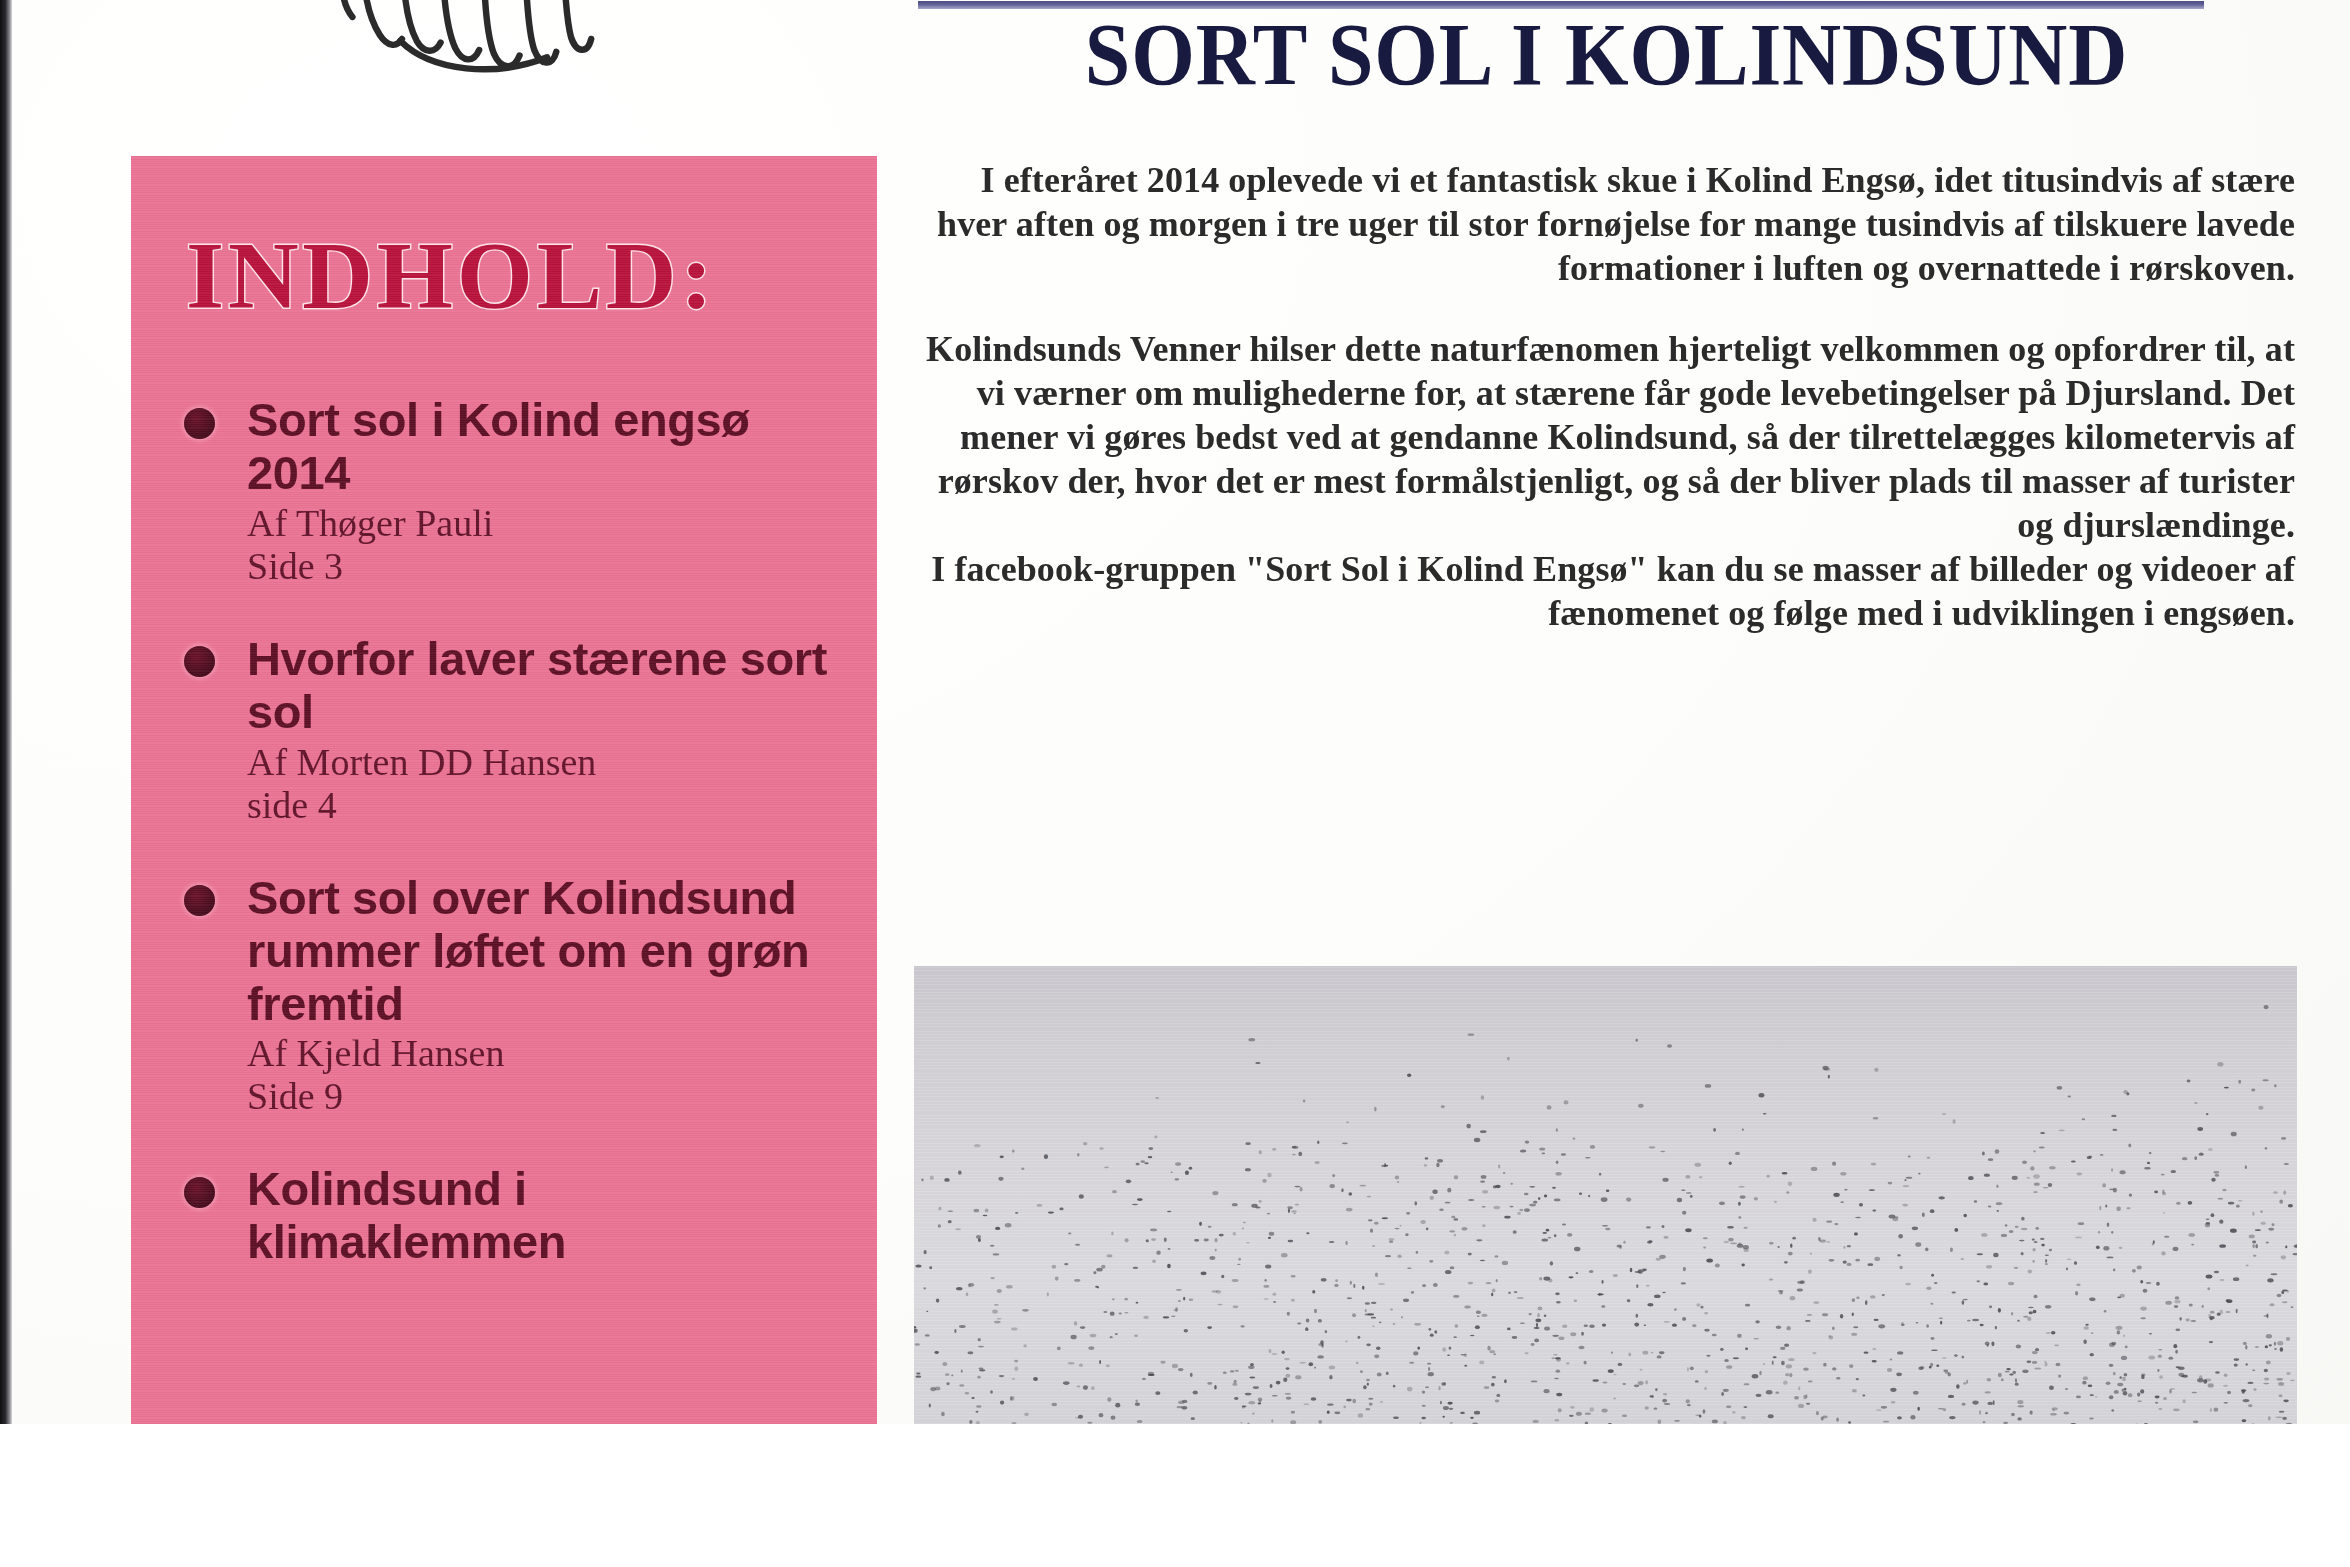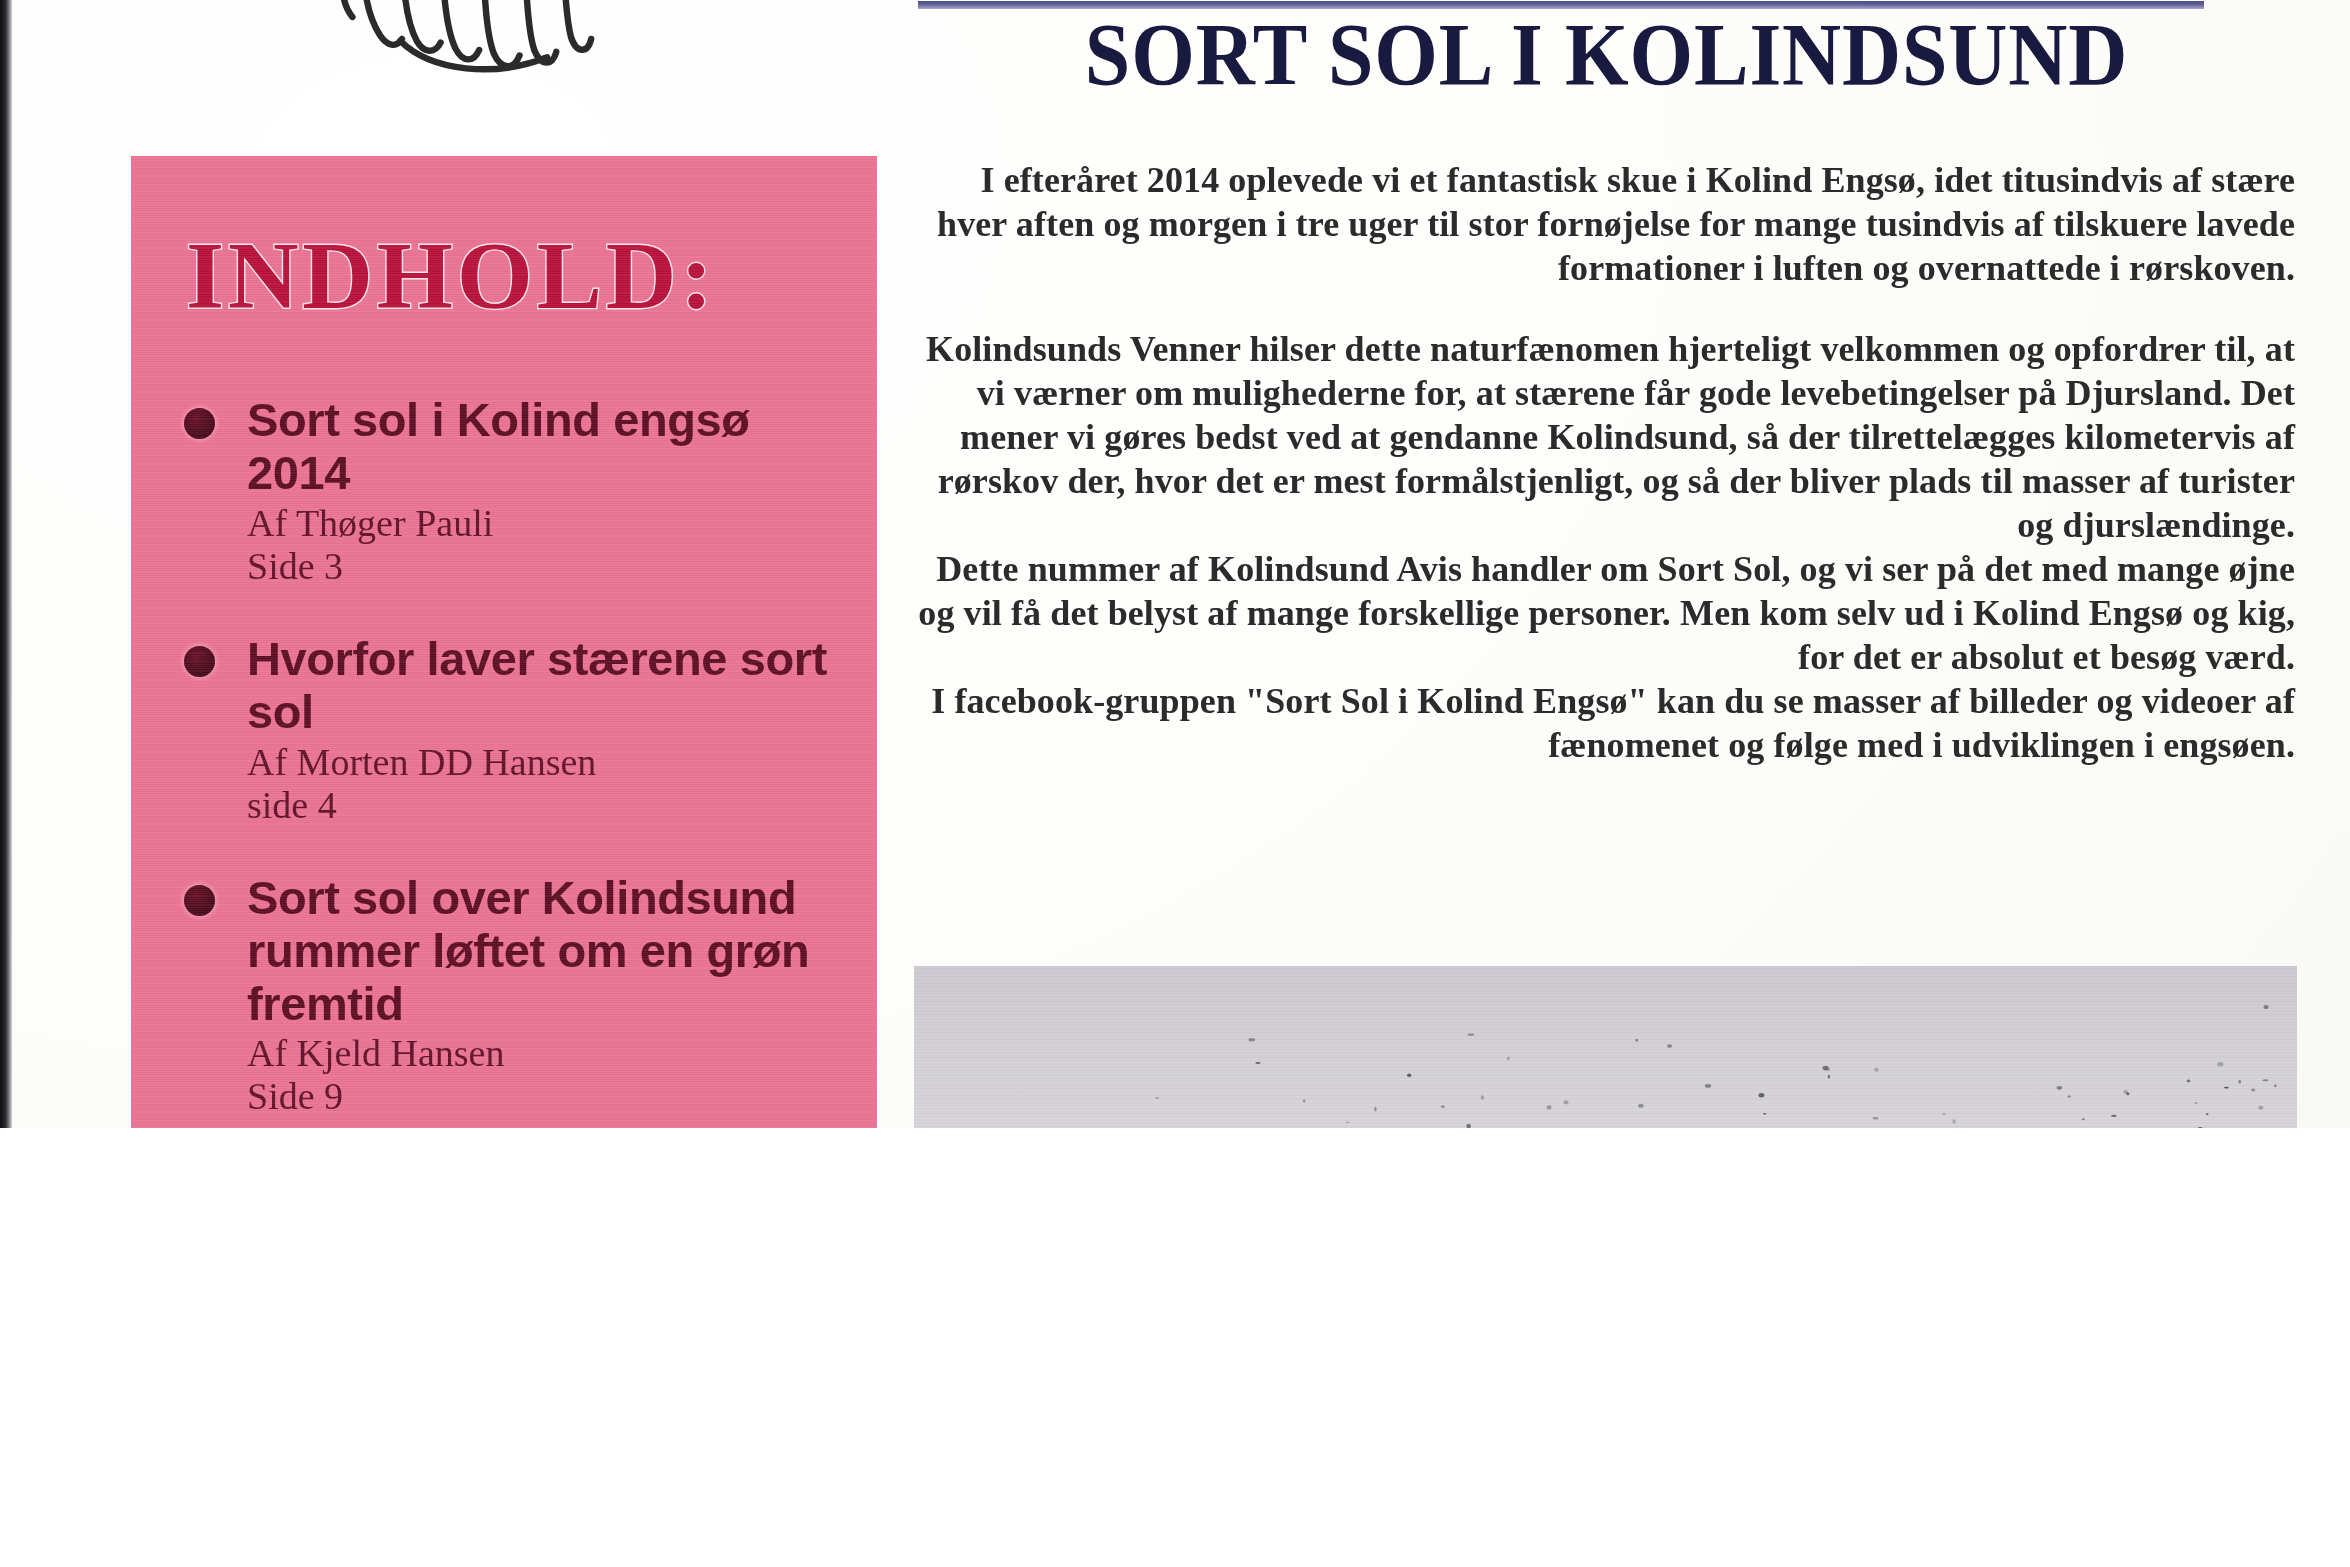--- a/index.html
+++ b/index.html
@@ -12,21 +12,21 @@
     height: 1568px;
     overflow: hidden;
     font-family: "Liberation Serif", serif;
     position: relative;
   }
 
   
   #page {
     position: absolute;
     left: 0; top: 0;
-    width: 2351px; height: 1128px;
+    width: 2351px; height: 1424px;
     background: #ffffff;
     overflow: hidden;
   }
   .scan-edge {
     position: absolute;
     left: 0; top: 0;
     width: 12px; height: 1568px;
     background: linear-gradient(to right,#0e0e12 0%, #2a2a30 45%, #8a8a90 80%, #d9d9dc 100%);
   }
   .page-bg {
@@ -199,21 +199,20 @@
     </svg>
   </div>
 
   <div class="top-rule"></div>
 
   <div class="headline">SORT SOL I KOLINDSUND</div>
 
   <div class="article">
     <p class="para-lead">I efteråret 2014 oplevede vi et fantastisk skue i Kolind Engsø, idet titusindvis af stære hver aften og morgen i tre uger til stor fornøjelse for mange tusindvis af tilskuere lavede formationer i luften og overnattede i rørskoven.</p>
     <p class="para-gap">Kolindsunds Venner hilser dette naturfænomen hjerteligt velkommen og opfordrer til, at vi værner om mulighederne for, at stærene får gode levebetingelser på Djursland. Det mener vi gøres bedst ved at gendanne Kolindsund, så der tilrettelægges kilometervis af rørskov der, hvor det er mest formålstjenligt, og så der bliver plads til masser af turister og djurslændinge.</p>
-    <p>Dette nummer af Kolindsund Avis handler om Sort Sol, og vi ser på det med mange øjne og vil få det belyst af mange forskellige personer. Men kom selv ud i Kolind Engsø og kig, for det er absolut et besøg værd.</p>
     <p>I facebook-gruppen "Sort Sol i Kolind Engsø" kan du se masser af billeder og videoer af fænomenet og følge med i udviklingen i engsøen.</p>
   </div>
 
   <div class="photo">
     <div class="photo-grain"></div>
     <svg class="flock" width="1383" height="601" viewBox="0 0 1506 655" preserveAspectRatio="none">
       <g id="birds" fill="#4a4a52">
           <ellipse cx="1116.6" cy="526.0" rx="1.6" ry="1.6" opacity="0.89"></ellipse>
           <ellipse cx="95.3" cy="446.9" rx="3.0" ry="1.2" opacity="0.69"></ellipse>
           <ellipse cx="1323.1" cy="633.0" rx="3.1" ry="1.1" opacity="0.83"></ellipse>

